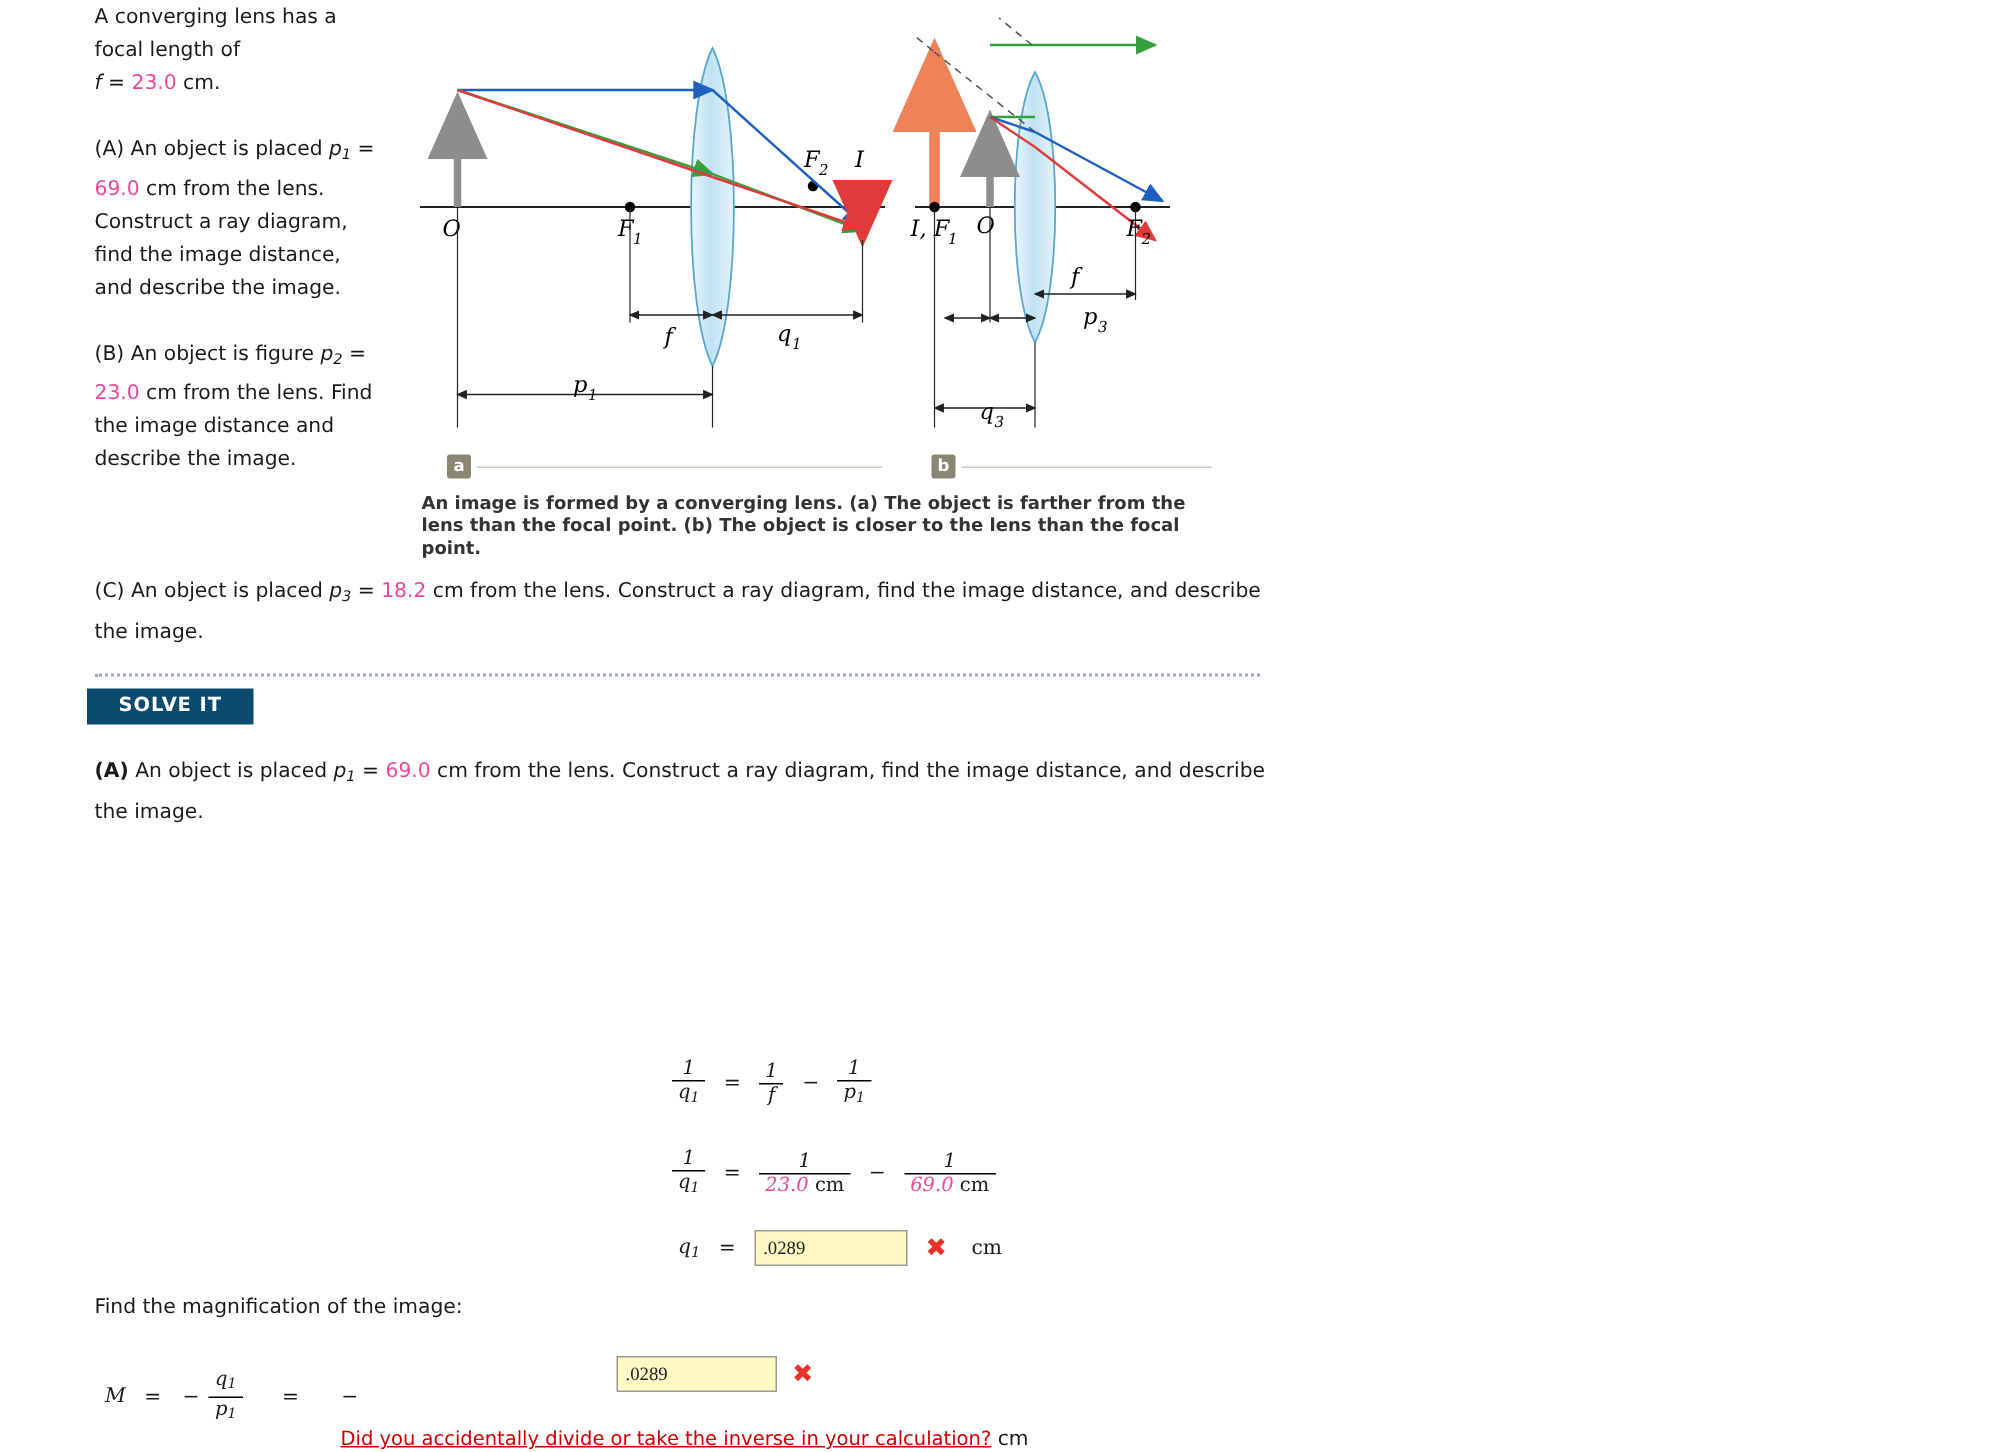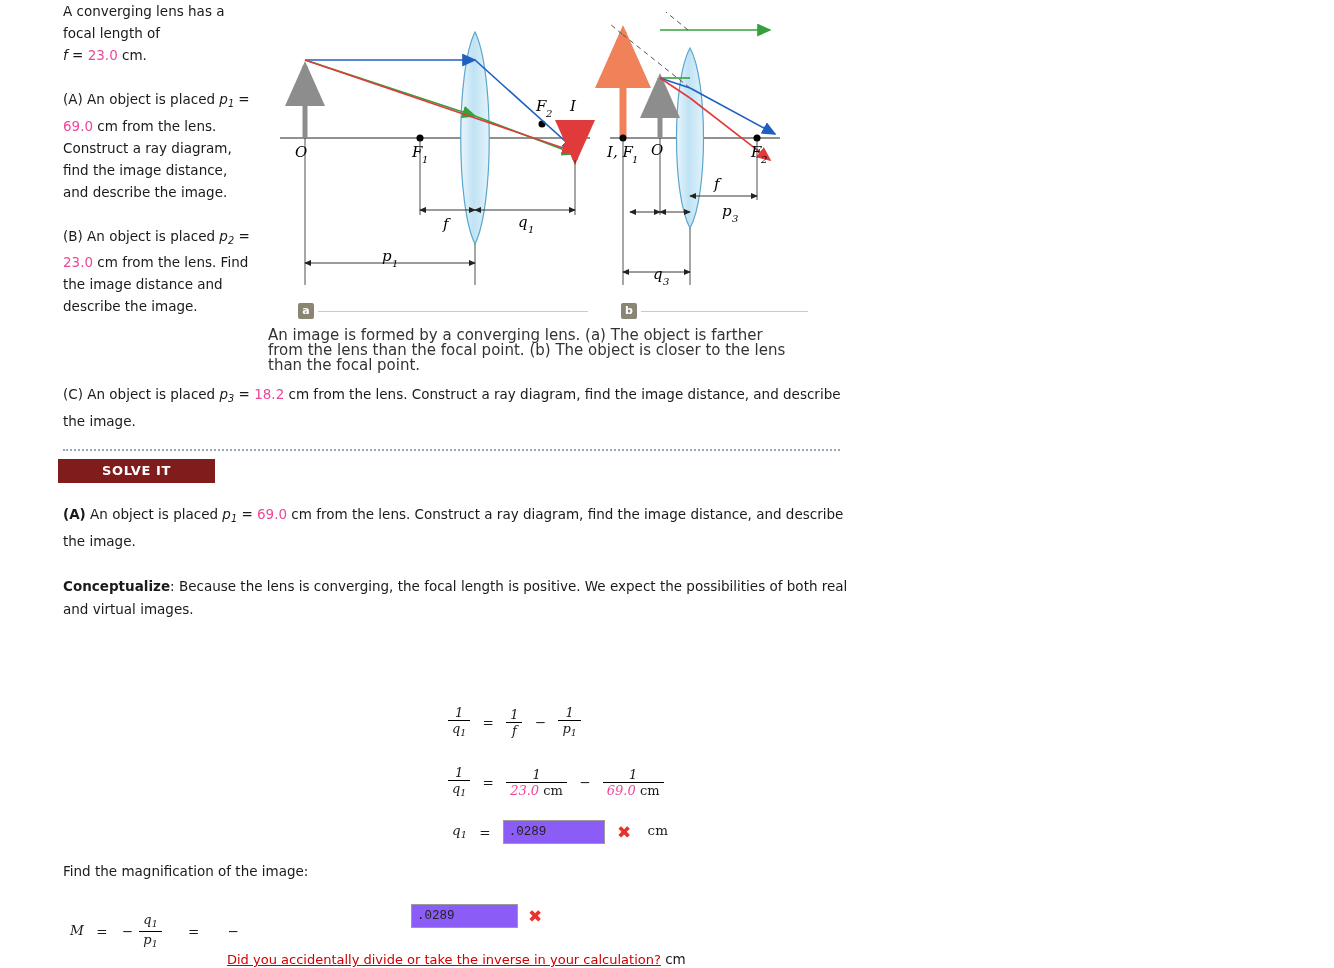--- a/index.html
+++ b/index.html
@@ -39,26 +39,27 @@
   
   .figure {
     position: absolute;
     left: 270px;
     top: 0px;
     width: 560px;
     height: 360px;
   }
   .fig-caption {
     position: absolute;
-    left: 268px;
+    left: 281px;
     top: 328px;
     width: 530px;
-    font-size: 15px;
+    font-size: 12px;
     line-height: 15px;
     color: #333;
+    font-weight: bold;
   }
   .panel-label {
     position: absolute;
     width: 16px;
     height: 16px;
     background: #8b8574;
     color: #fff;
     font-size: 11px;
     font-weight: bold;
     text-align: center;
@@ -84,23 +85,23 @@
     left: 63px;
     top: 449px;
     width: 777px;
     border-top: 2px dotted #9aa8b5;
   }
   
   .solveit {
     position: absolute;
     left: 58px;
     top: 459px;
-    width: 157px;
+    width: 111px;
     height: 24px;
-    background: #7f1d1d;
+    background: #0c4a6e;
     color: #ffffff;
     font-weight: bold;
     font-size: 13px;
     letter-spacing: 0.6px;
     line-height: 24px;
     text-align: center;
   }
   
   .solution {
     position: absolute;
@@ -123,24 +124,24 @@
     text-align: center;
     font-size: 13px;
     line-height: 15px;
   }
   .frac .top { display: block; padding: 0 4px; }
   .frac .bot { display: block; border-top: 1px solid #000; padding: 0 4px; }
   .op { display: inline-block; vertical-align: middle; padding: 0 8px; font-style: normal;}
   .unit { font-style: normal; }
   
   .ansbox {
-    font-family: Liberation Mono, monospace;
+    font-family: Liberation Serif, serif;
     font-size: 12.5px;
     border: 1px solid #9a9a9a;
-    background: #8b5cf6;
+    background: #fef9c3;
     padding: 3px 5px;
     width: 90px;
     height: 16px;
     box-sizing: content-box;
     color: #222;
   }
   .xmark {
     color: #e8322a;
     font-weight: bold;
     font-size: 17px;
@@ -166,21 +167,21 @@
 
   <div class="left-col">
     <p>
       <span>A converging lens has a focal length of</span><br>
       <span class="ital">f</span><span> = </span><span class="num">23.0</span><span> cm.</span>
     </p>
     <p>
       <span>(A) An object is placed </span><span class="ital">p</span><span class="sub">1</span><span> = </span><span class="num">69.0</span><span> cm from the lens. Construct a ray diagram, find the image distance, and describe the image.</span>
     </p>
     <p>
-      <span>(B) An object is placed </span><span class="ital">p</span><span class="sub">2</span><span> = </span><span class="num">23.0</span><span> cm from the lens. Find the image distance and describe the image.</span>
+      <span>(B) An object is figure </span><span class="ital">p</span><span class="sub">2</span><span> = </span><span class="num">23.0</span><span> cm from the lens. Find the image distance and describe the image.</span>
     </p>
   </div>
 
   <div class="figure">
     <svg width="560" height="330" viewBox="0 0 560 330">
       <defs>
         <marker id="ah-blue" markerWidth="9" markerHeight="9" refX="8" refY="4" orient="auto">
           <path d="M0,0 L9,4 L0,8 z" fill="#1f5fbf"></path>
         </marker>
         <marker id="ah-green" markerWidth="9" markerHeight="9" refX="8" refY="4" orient="auto">
@@ -317,23 +318,20 @@
     <span>(C) An object is placed </span><span class="ital">p</span><span class="sub">3</span><span> = </span><span class="num">18.2</span><span> cm from the lens. Construct a ray diagram, find the image distance, and describe the image.</span>
   </div>
 
   <div class="dotted-sep"></div>
 
   <div class="solveit">SOLVE IT</div>
 
   <div class="solution">
     <p>
       <b>(A)</b><span> An object is placed </span><span class="ital">p</span><span class="sub">1</span><span> = </span><span class="num">69.0</span><span> cm from the lens. Construct a ray diagram, find the image distance, and describe the image.</span>
-    </p>
-    <p>
-      <b>Conceptualize</b><span>: Because the lens is converging, the focal length is positive. We expect the possibilities of both real and virtual images.</span>
     </p>
   </div>
 
   <div class="mathline" style="left:448px; top:705px;">
     <span class="frac">
       <span class="top">1</span>
       <span class="bot"><span>q</span><span class="sub">1</span></span>
     </span>
     <span class="op">=</span>
     <span class="frac">

